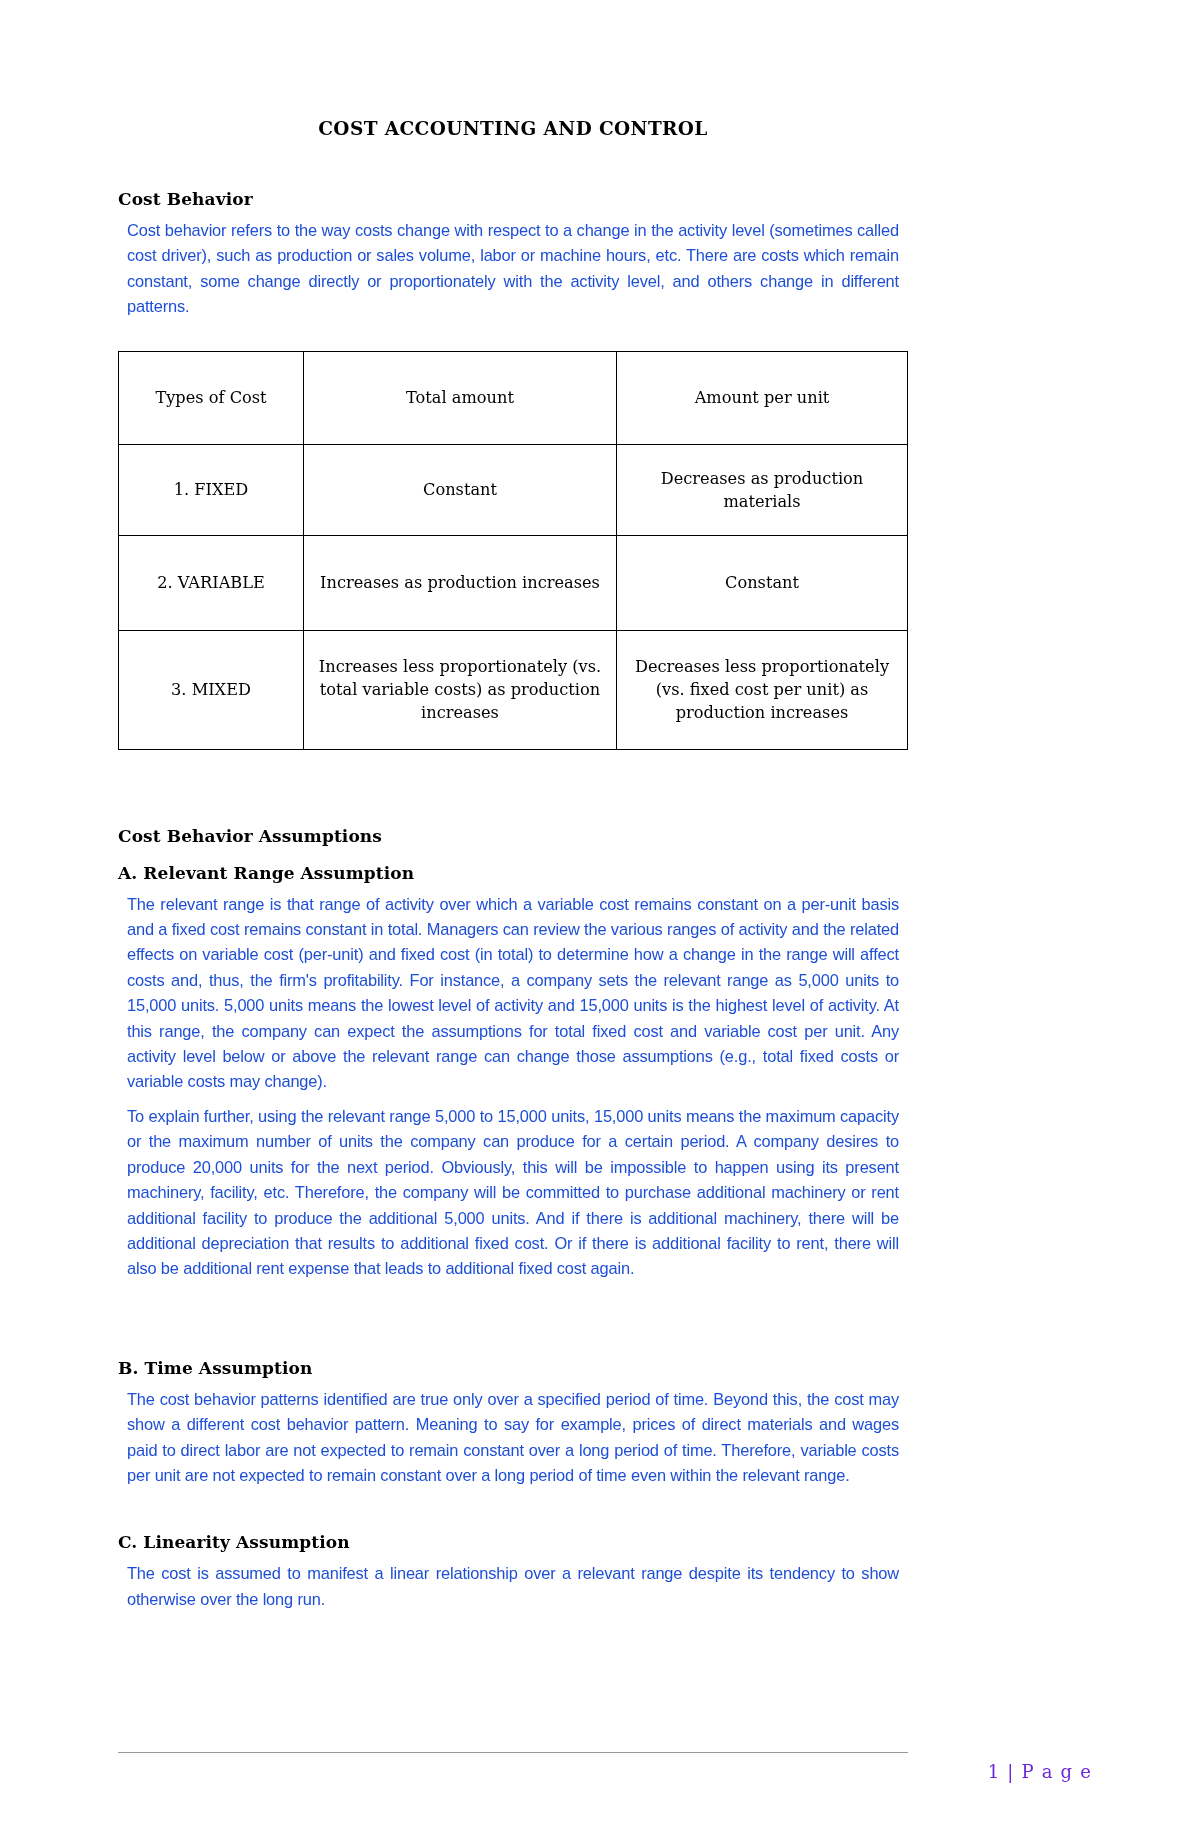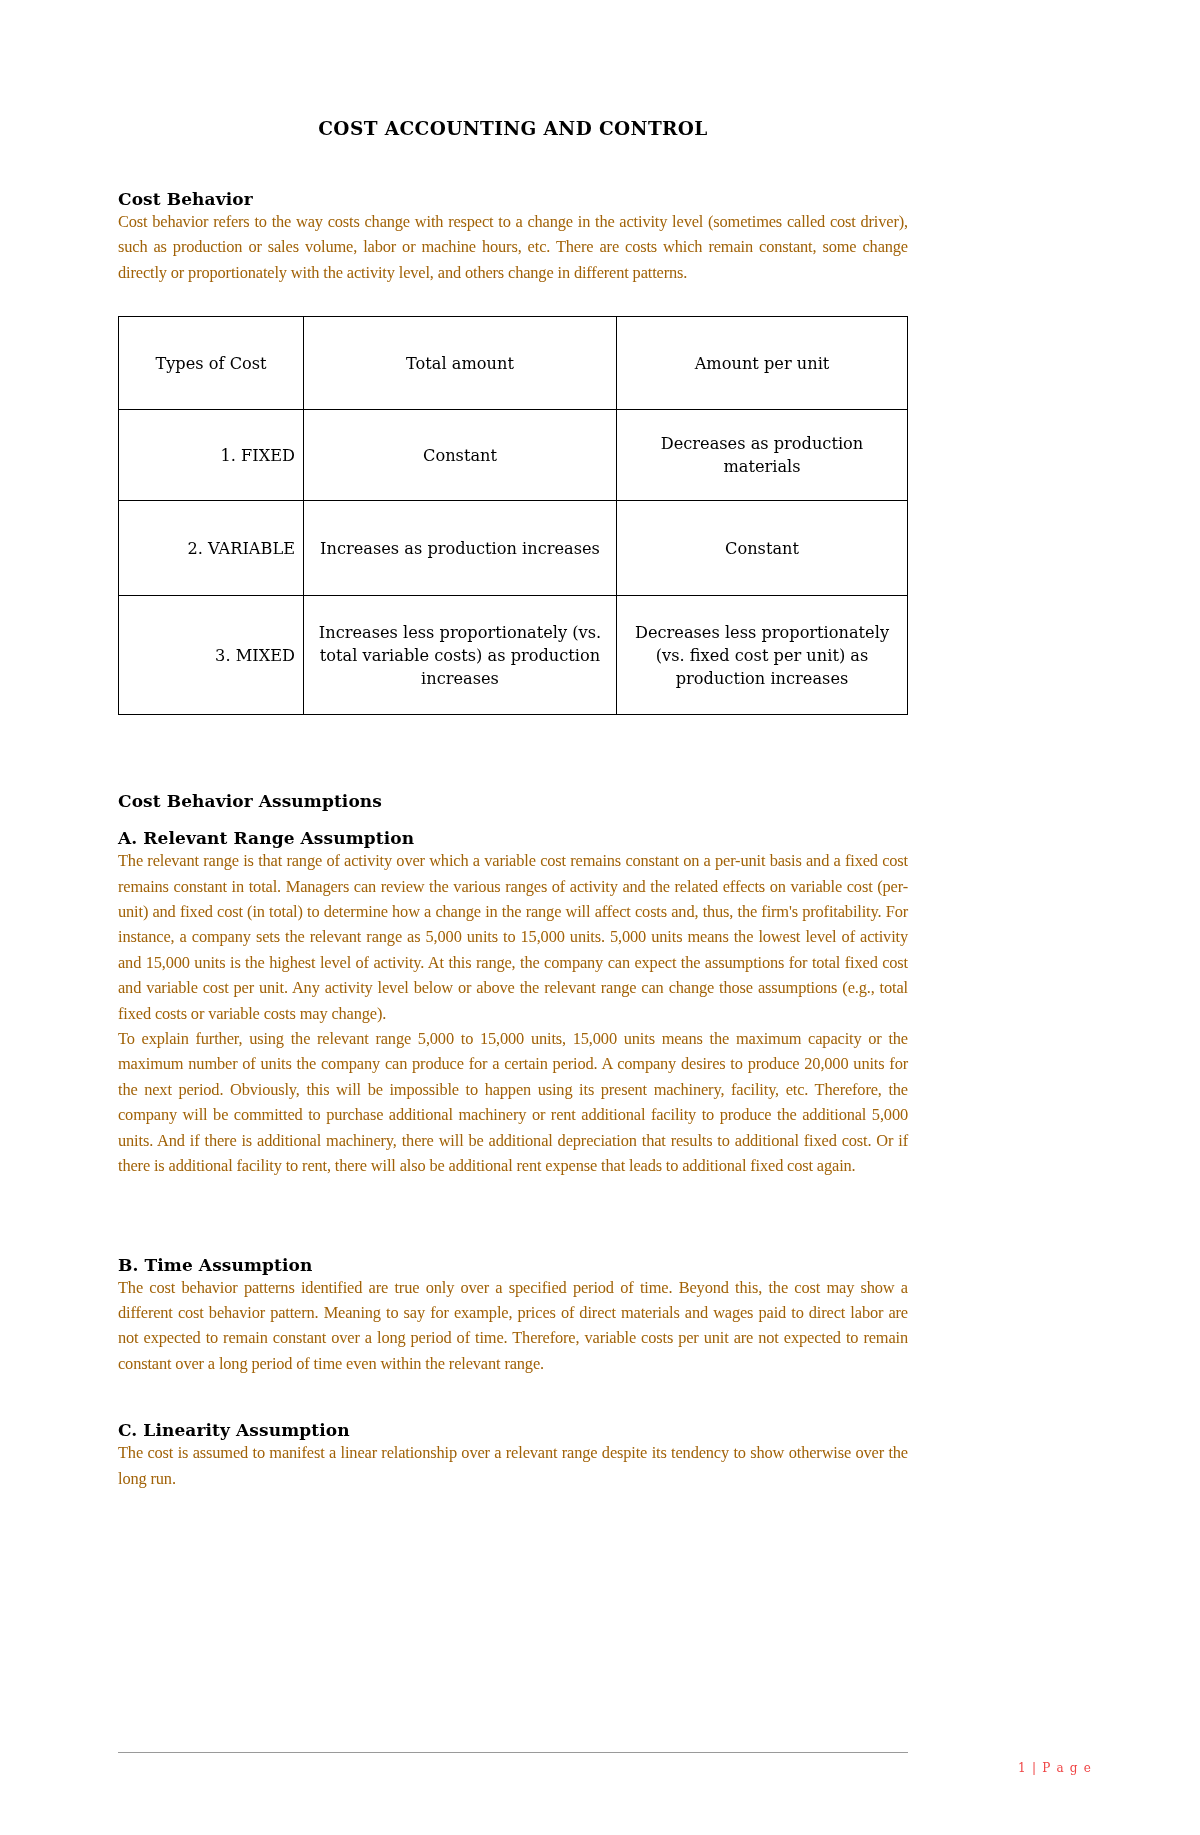--- a/index.html
+++ b/index.html
@@ -43,26 +43,26 @@
     margin: 0;
     color: #000;
   }
   .sh-cost-behavior { margin-top: 50px; }
   .sh-assumptions  { margin-top: 76px; }
   .sh-relevant     { margin-top: 17px; }
   .sh-time         { margin-top: 76px; }
   .sh-linearity    { margin-top: 44px; }
 
   p.body-text {
-    font-family: Liberation Serif, serif;
+    font-family: Liberation Sans, sans-serif;
     font-size: 16.4px;
     line-height: 25.4px;
     text-align: justify;
-    margin: 0;
-    color: #a16207;
+    margin: 9px;
+    color: #1d4ed8;
     letter-spacing: -0.15px;
   }
   .p-intro   { margin-top: 24px; }
   .p-rr1     { margin-top: 25px; }
   .p-rr2     { margin-top: 23px; }
   .p-time1   { margin-top: 24px; }
   .p-lin1    { margin-top: 24px; text-align: left;}
 
   table.cost-table {
     border-collapse: collapse;
@@ -72,21 +72,21 @@
   }
   table.cost-table td {
     border: 1.3px solid #000;
     font-family: "DejaVu Serif", serif;
     font-size: 16.2px;
     line-height: 23px;
     padding: 22px 8px;
     color: #000;
     vertical-align: middle;
   }
-  td.col-type   { width: 168px; text-align: right; padding-left: 12px; }
+  td.col-type   { width: 168px; text-align: center; padding-left: 12px; }
   td.col-total  { width: 296px; text-align: center; }
   td.col-unit   { text-align: center; }
   tr.header-row td {
     text-align: center;
     height: 48px;
   }
   tr.header-row td.col-type { text-align: center; padding-left: 8px; }
   tr.row-fixed td { height: 38px; }
   tr.row-variable td { height: 50px; }
   tr.row-mixed td { height: 74px; }
@@ -97,23 +97,23 @@
     top: 1752px;
     width: 790px;
     height: 0;
     border-top: 1.4px solid #9a9a9a;
   }
   .footer-page {
     position: absolute;
     right: 108px;
     top: 1761px;
     font-family: "DejaVu Serif", serif;
-    font-size: 12px;
+    font-size: 18px;
     letter-spacing: 1.2px;
-    color: #ef4444;
+    color: #6d28d9;
     text-align: center;
   }
 </style>
 </head>
 <body>
 
 <div class="page">
 
   <div class="content">
 

